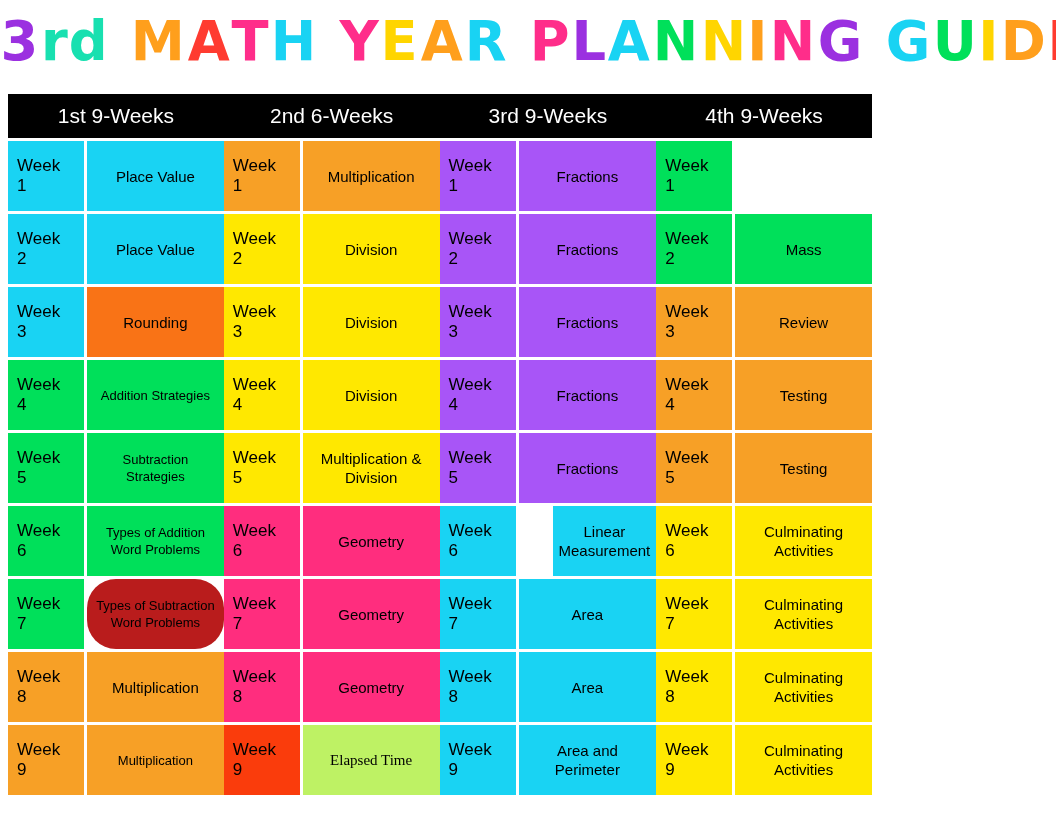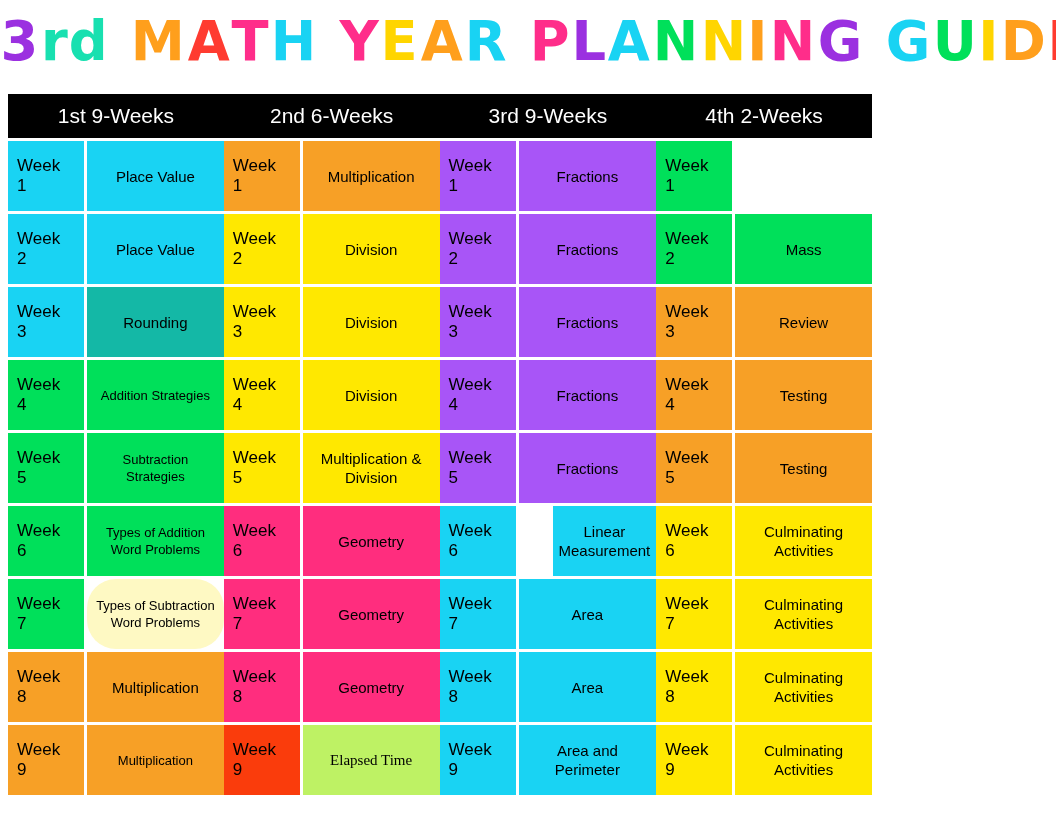--- a/index.html
+++ b/index.html
@@ -113,21 +113,21 @@
             <div>Week</div>
             <div>2</div>
           </div>
           <div class="topic-cell" style="background: rgb(25, 211, 243);">Place Value</div>
         </div>
         <div class="row">
           <div class="week-cell" style="background: rgb(25, 211, 243);">
             <div>Week</div>
             <div>3</div>
           </div>
-          <div class="topic-cell" style="background: #14b8a6;">Rounding</div>
+          <div class="topic-cell" style="background: #f97316;">Rounding</div>
         </div>
         <div class="row">
           <div class="week-cell" style="background: rgb(0, 224, 90);">
             <div>Week</div>
             <div>4</div>
           </div>
           <div class="topic-cell small" style="background: rgb(0, 224, 90);">Addition Strategies</div>
         </div>
         <div class="row">
           <div class="week-cell" style="background: rgb(0, 224, 90);">
@@ -141,21 +141,21 @@
             <div>Week</div>
             <div>6</div>
           </div>
           <div class="topic-cell small" style="background: rgb(0, 224, 90);">Types of Addition Word Problems</div>
         </div>
         <div class="row">
           <div class="week-cell" style="background: rgb(0, 224, 90);">
             <div>Week</div>
             <div>7</div>
           </div>
-          <div class="topic-cell small" style="background: #fef9c3; border-radius: 29px;">Types of Subtraction Word Problems</div>
+          <div class="topic-cell small" style="background: #b91c1c; border-radius: 29px;">Types of Subtraction Word Problems</div>
         </div>
         <div class="row">
           <div class="week-cell" style="background: rgb(247, 160, 38);">
             <div>Week</div>
             <div>8</div>
           </div>
           <div class="topic-cell" style="background: rgb(247, 160, 38);">Multiplication</div>
         </div>
         <div class="row">
           <div class="week-cell" style="background: rgb(247, 160, 38);">
@@ -291,21 +291,21 @@
         </div>
         <div class="row">
           <div class="week-cell" style="background: rgb(25, 211, 243);">
             <div>Week</div>
             <div>9</div>
           </div>
           <div class="topic-cell" style="background: rgb(25, 211, 243);">Area and Perimeter</div>
         </div>
       </div>
       <div class="column">
-        <div class="col-header">4th 2-Weeks</div>
+        <div class="col-header">4th 9-Weeks</div>
         <div class="row">
           <div class="week-cell" style="background: rgb(0, 224, 90);">
             <div>Week</div>
             <div>1</div>
           </div>
         </div>
         <div class="row">
           <div class="week-cell" style="background: rgb(0, 224, 90);">
             <div>Week</div>
             <div>2</div>

